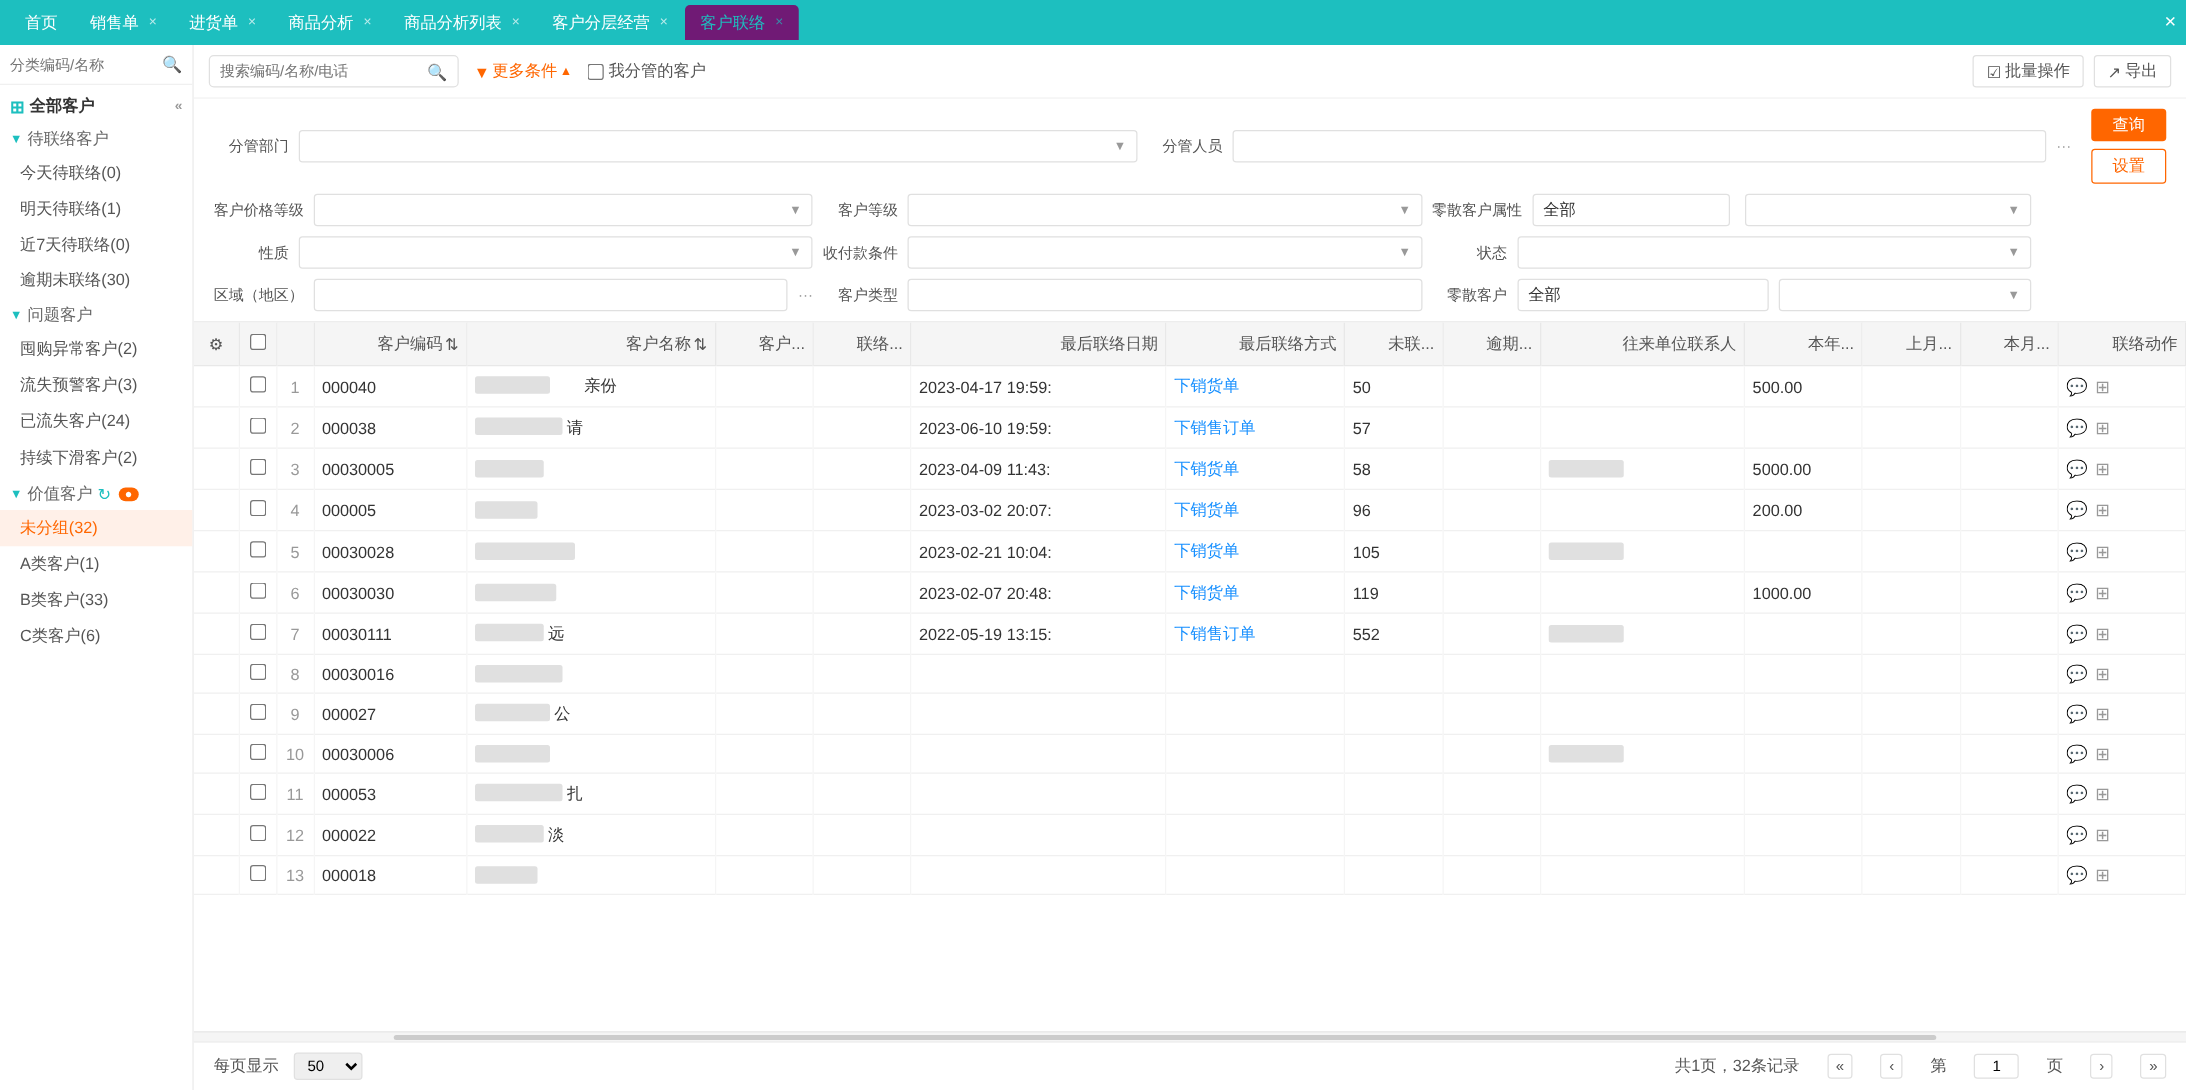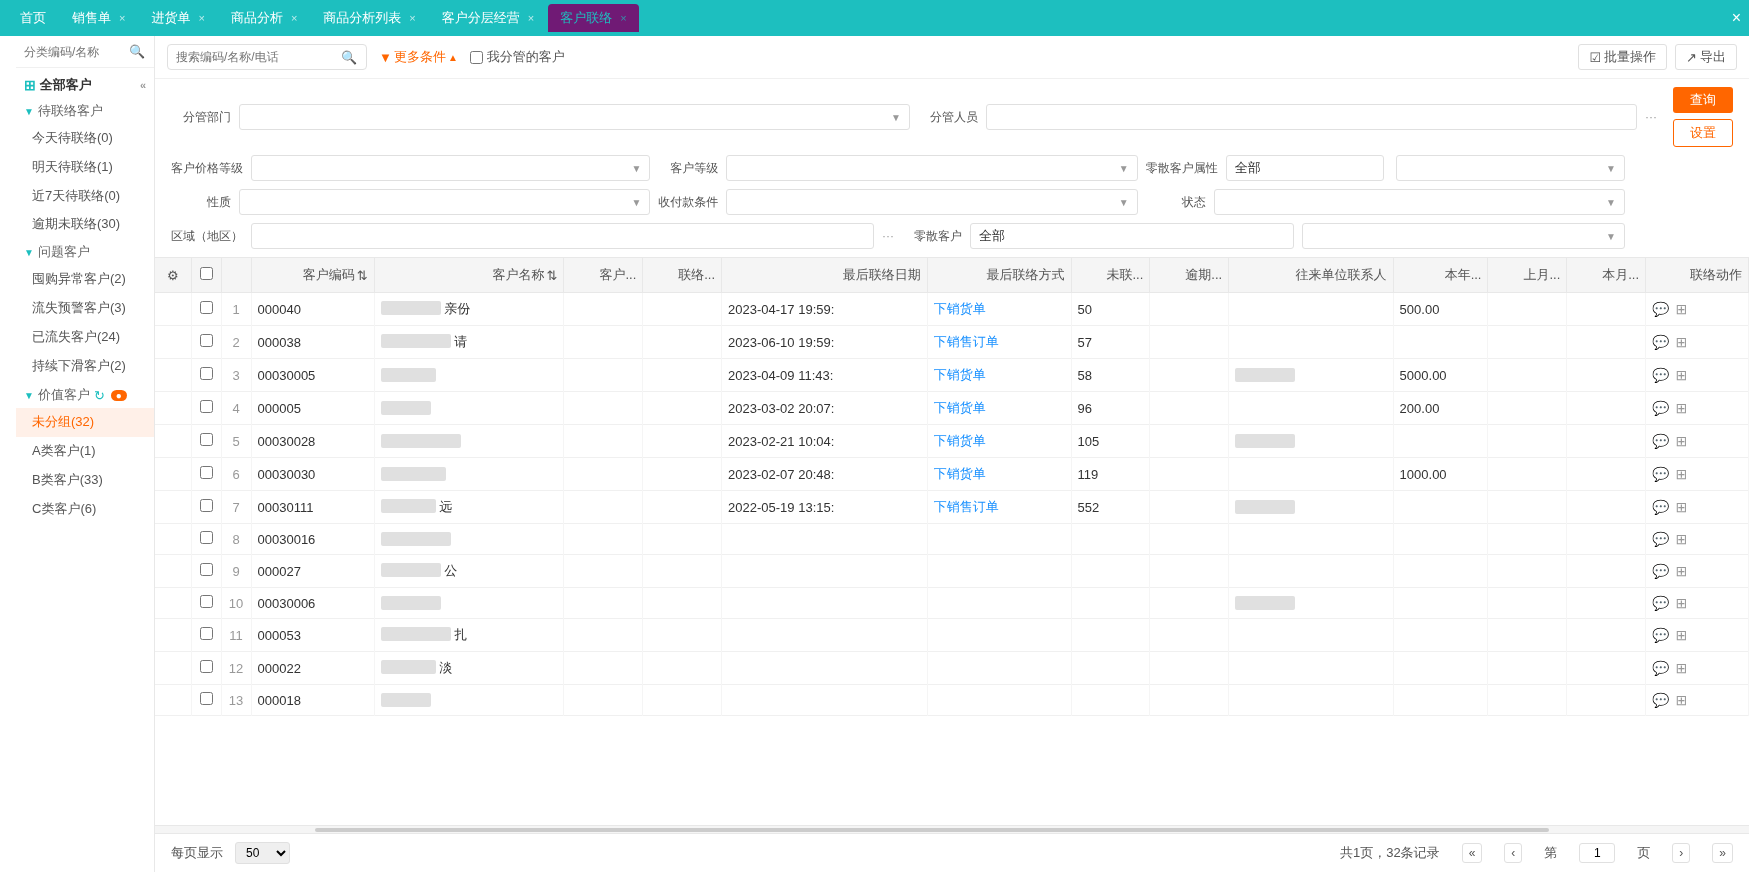--- a/index.html
+++ b/index.html
@@ -42,21 +42,20 @@
 
     
     .sidebar {
       width: 155px;
       background: #fff;
       border-right: 1px solid #e8e8e8;
       display: flex;
       flex-direction: column;
       overflow-y: auto;
       flex-shrink: 0;
-      padding-left: 16px;
     }
     .sidebar-search {
       display: flex;
       align-items: center;
       padding: 8px;
       border-bottom: 1px solid #f0f0f0;
       gap: 4px;
     }
     .sidebar-search input {
       border: none;
@@ -549,20 +548,24 @@
           </div>
         </div>
         <div style="width:100px;"></div>
       </div>
 
       <div class="filter-row" style="margin-bottom:0;">
         <div class="filter-cell">
           <span class="filter-label">区域（地区）</span>
           <input class="filter-input" type="text" style="flex: 1 1 0%;">
           <span class="filter-dots">···</span>
+        </div>
+        <div class="filter-cell">
+          <span class="filter-label">客户类型</span>
+          <input class="filter-input" type="text" style="">
         </div>
         <div class="filter-cell">
           <span class="filter-label">零散客户</span>
           <div class="filter-select" style="flex:0.5;">
             <span>全部</span>
           </div>
           <div class="filter-select" style="flex:0.5;">
             <span></span>
               <span class="arrow">▼</span>
           </div>
@@ -600,21 +603,21 @@
             <th>本月...</th>
             <th>联络动作</th>
           </tr>
         </thead>
         <tbody id="table-body">
         <tr>
     <td style="text-align:center; color:#999;"></td>
     <td style="text-align:center;"><input type="checkbox" style=""></td>
     <td class="row-num">1</td>
     <td>000040</td>
-    <td><span class="blurred" style="width:60px;">&nbsp;&nbsp;&nbsp;&nbsp;&nbsp;&nbsp;</span><span style="color:#333;"> 亲份</span></td>
+    <td><span class="blurred" style="width:60px;">&nbsp;&nbsp;&nbsp;&nbsp;&nbsp;&nbsp;</span><span style="color:#333;padding-left:24px;"> 亲份</span></td>
     <td></td>
     <td></td>
     <td>2023-04-17 19:59:</td>
     <td><span class="link-text">下销货单</span></td>
     <td>50</td>
     <td></td>
     <td></td>
     <td>500.00</td>
     <td></td>
     <td></td>

